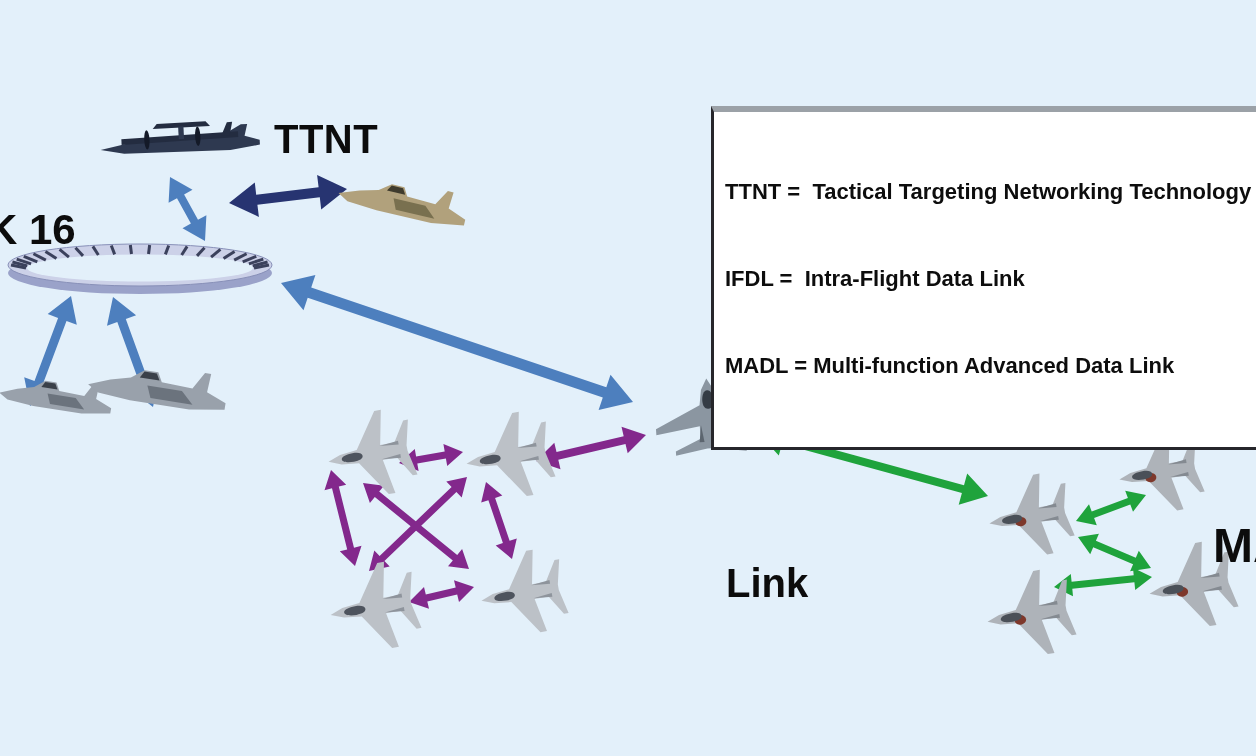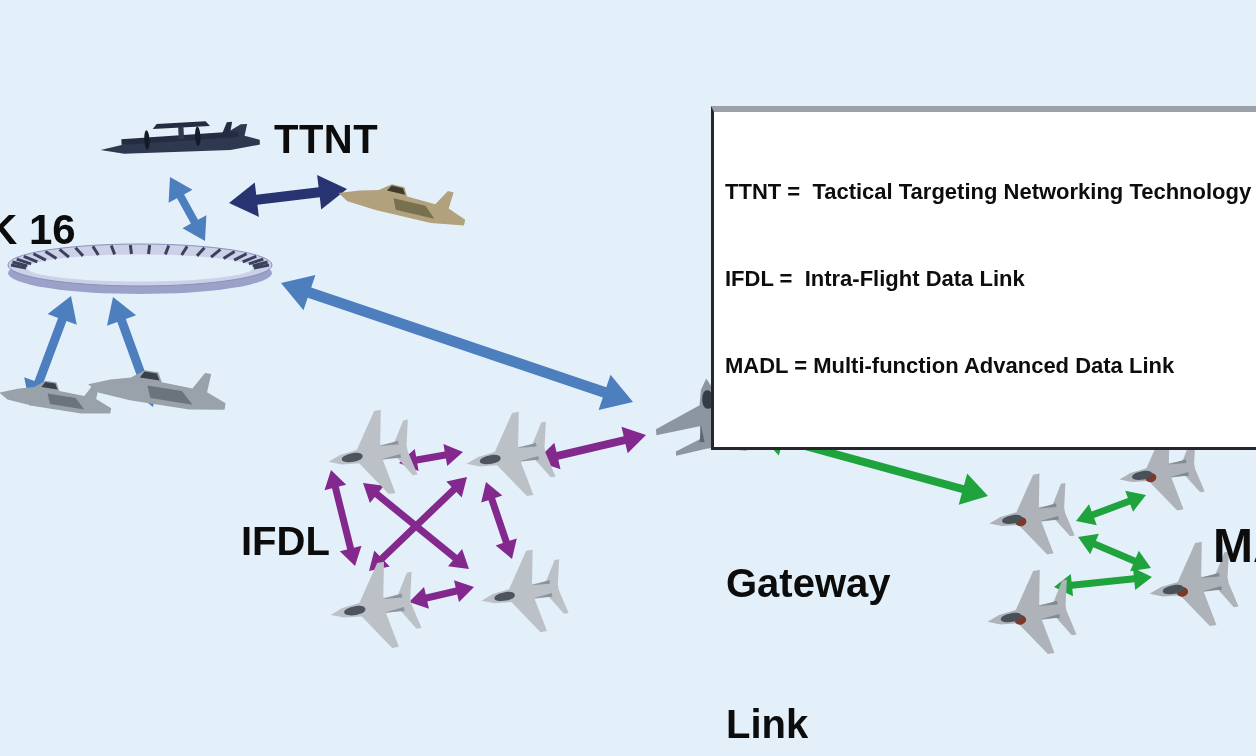--- a/index.html
+++ b/index.html
@@ -146,23 +146,21 @@
         <path d="M50 3 L55 16 L57 34 L94 59 L94 66 L58 59 L58 74 L79 87 L79 92 L53 86 L47 86 L21 92 L21 87 L42 74 L42 59 L6 66 L6 59 L43 34 L45 16 Z" fill="#aeb3b9"></path>
         <path d="M43 58 L45 78 L41 78 Z" fill="#848a91"></path>
         <path d="M57 58 L55 78 L59 78 Z" fill="#848a91"></path>
         <ellipse fill="#7e382b" cx="46" cy="37" rx="5" ry="6"></ellipse>
         <path d="M50 17 C53 17 54.5 23 54.5 29 C54.5 35 53 39 50 39 C47 39 45.5 35 45.5 29 C45.5 23 47 17 50 17 Z" fill="#4a5058"></path>
       </g>
     </svg>
 
   <div class="lbl" id="ttnt-label">TTNT</div>
   <div class="lbl" id="link16-label">K 16</div>
-  <div class="lbl" id="ifdl-label">IFDL</div>
   <div class="lbl" id="gateway-label">
-    <div>Gateway</div>
     <div>Link</div>
   </div>
   <div class="lbl" id="madl-label">MADL</div>
 
   <div class="legend">
     <div>TTNT =  Tactical Targeting Networking Technology</div>
     <div>IFDL =  Intra-Flight Data Link</div>
     <div>MADL = Multi-function Advanced Data Link</div>
   </div>
 </div>

